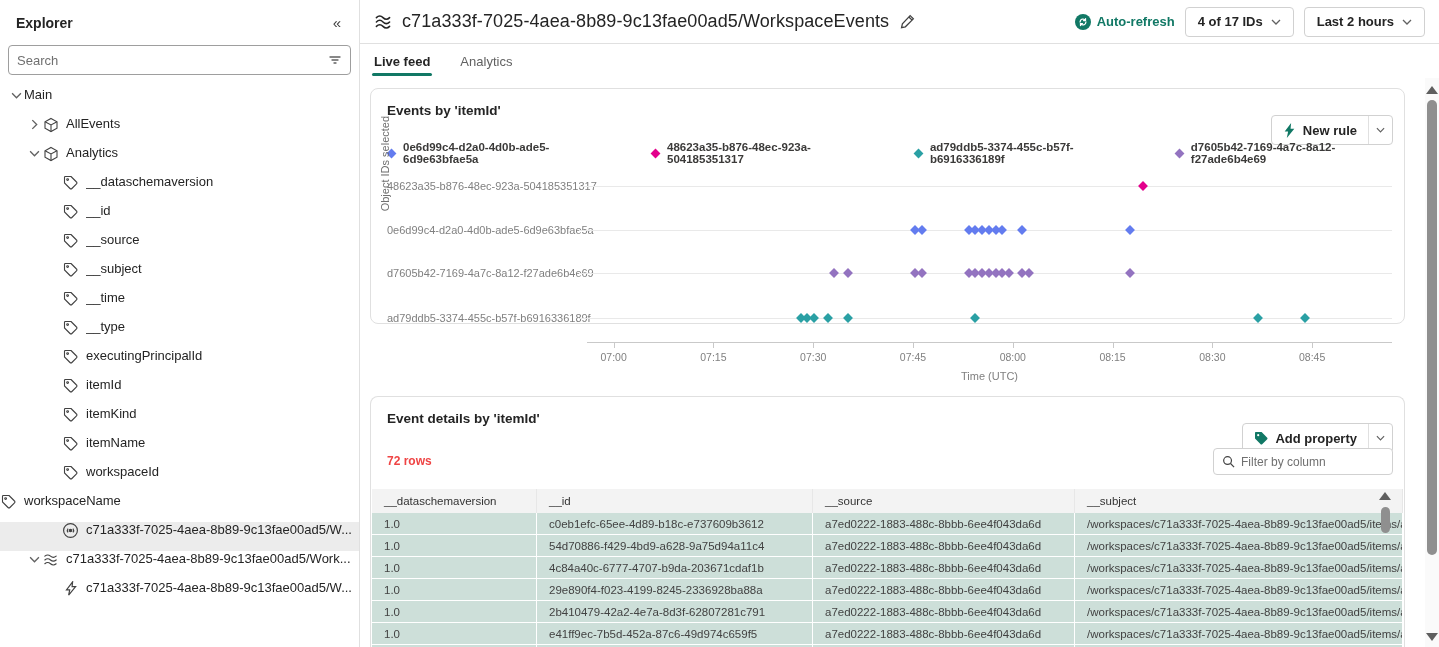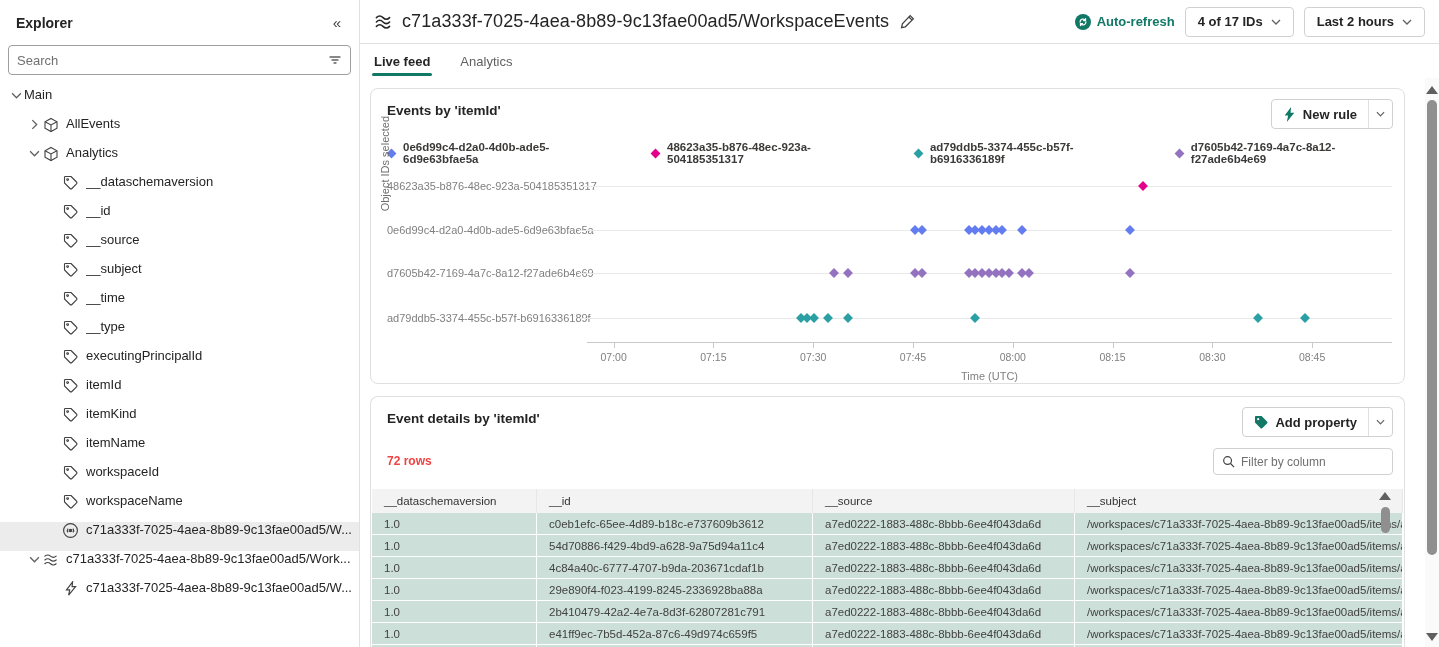--- a/index.html
+++ b/index.html
@@ -38,25 +38,25 @@
   .chev-down { color:#616161; display:flex; }
 
   .tab-bar { height:34px; display:flex; align-items:flex-end; gap:26px; padding:0 0 0 12px; }
   .tab { font-size:13px; padding:6px 2px 9px 2px; color:#616161; position:relative; cursor:pointer; }
   .tab.active { color:#242424; font-weight:bold; }
   .tab.active::after { content:""; position:absolute; left:0; right:0; bottom:2px; height:3px;
     border-radius:3px; background:#117865; }
 
   .content { position:absolute; top:78px; left:0; right:24px; bottom:0; }
   .panel { position:absolute; left:10px; right:10px; background:#fff; border:1px solid #e0e0e0; border-radius:8px; }
-  .panel-events { top:10px; height:296px; }
+  .panel-events { top:10px; height:236px; }
   .panel-details { top:318px; height:340px; border-bottom:none; border-bottom-left-radius:0; border-bottom-right-radius:0; }
   .panel-title { position:absolute; left:16px; top:14px; font-size:13.5px; font-weight:bold; color:#242424; }
 
-  .split-btn { position:absolute; right:11px; top:10px; height:30px; display:flex; border:1px solid #d1d1d1;
+  .split-btn { position:absolute; right:11px; top:26px; height:30px; display:flex; border:1px solid #d1d1d1;
     border-radius:4px; background:#fff; overflow:hidden; }
   .split-main { display:flex; align-items:center; gap:7px; padding:0 11px; font-size:13px; font-weight:bold;
     color:#242424; cursor:pointer; }
   .split-arrow { width:24px; display:flex; align-items:center; justify-content:center; border-left:1px solid #e0e0e0; cursor:pointer; }
 
   
   .legend { position:absolute; left:17px; top:52px; display:flex; gap:34px; }
   .legend-item { display:flex; align-items:center; gap:8px; font-size:11.5px; font-weight:bold; color:#3b3a39; cursor:pointer; }
   .legend-item .dia { width:7px; height:7px; transform:rotate(45deg); flex:none; }
   .crow { position:absolute; left:16px; right:12px; display:flex; align-items:center; height:14px; }
@@ -250,21 +250,21 @@
         </div>
         <div class="tree-row" style="padding-left: 62px;">
           <span class="ticon">
             <svg width="15" height="15" viewBox="0 0 15 15" fill="none" stroke="#424242" stroke-width="1.1">
               <path d="M8 1.5 L13.5 7 a1.3 1.3 0 0 1 0 1.9 L8.9 13.5 a1.3 1.3 0 0 1 -1.9 0 L1.5 8 V2.3 A0.8 0.8 0 0 1 2.3 1.5z"></path>
               <circle cx="4.6" cy="4.6" r="0.9"></circle>
             </svg>
           </span>
           <span class="tlabel">workspaceId</span>
         </div>
-        <div class="tree-row" style="padding-left: 62px;">
+        <div class="tree-row" style="">
           <span class="ticon">
             <svg width="15" height="15" viewBox="0 0 15 15" fill="none" stroke="#424242" stroke-width="1.1">
               <path d="M8 1.5 L13.5 7 a1.3 1.3 0 0 1 0 1.9 L8.9 13.5 a1.3 1.3 0 0 1 -1.9 0 L1.5 8 V2.3 A0.8 0.8 0 0 1 2.3 1.5z"></path>
               <circle cx="4.6" cy="4.6" r="0.9"></circle>
             </svg>
           </span>
           <span class="tlabel">workspaceName</span>
         </div>
         <div class="tree-row selected" style="padding-left: 62px;">
           <span class="ticon">

